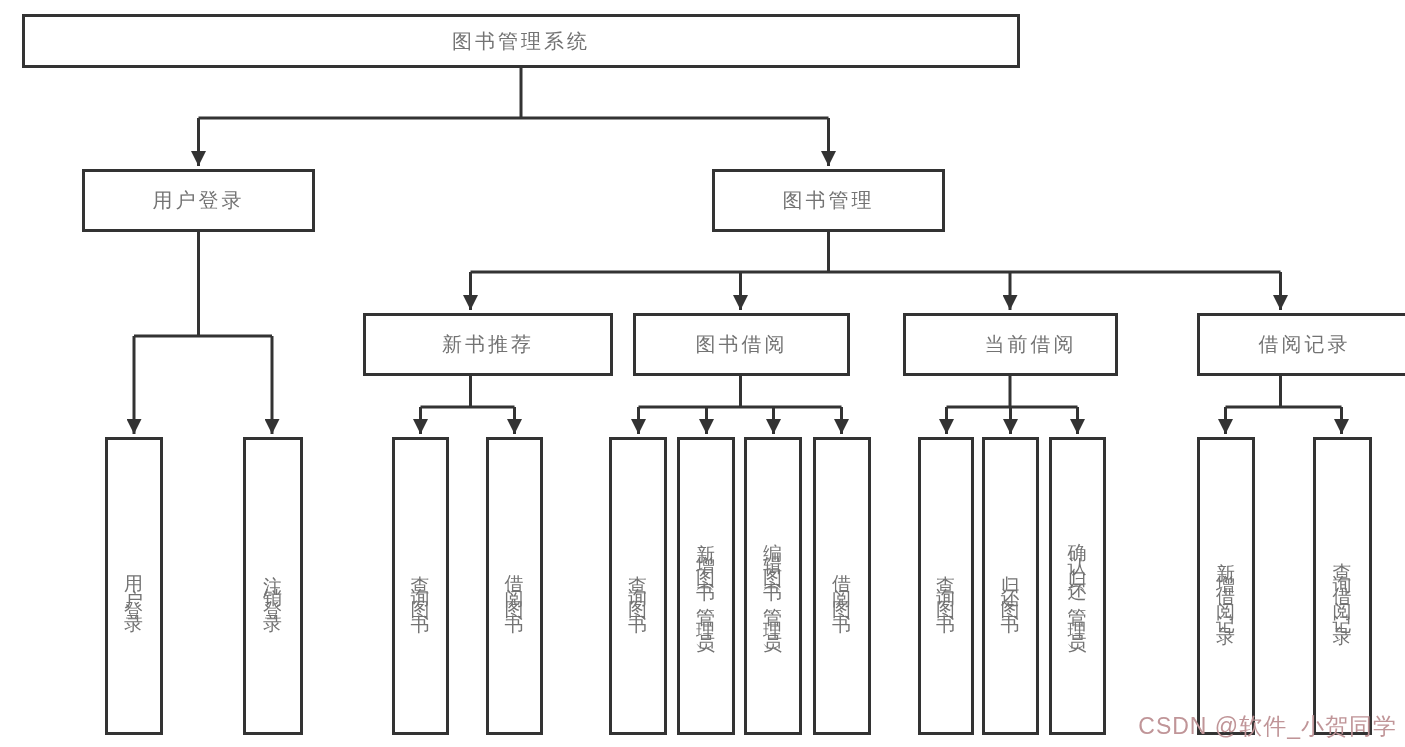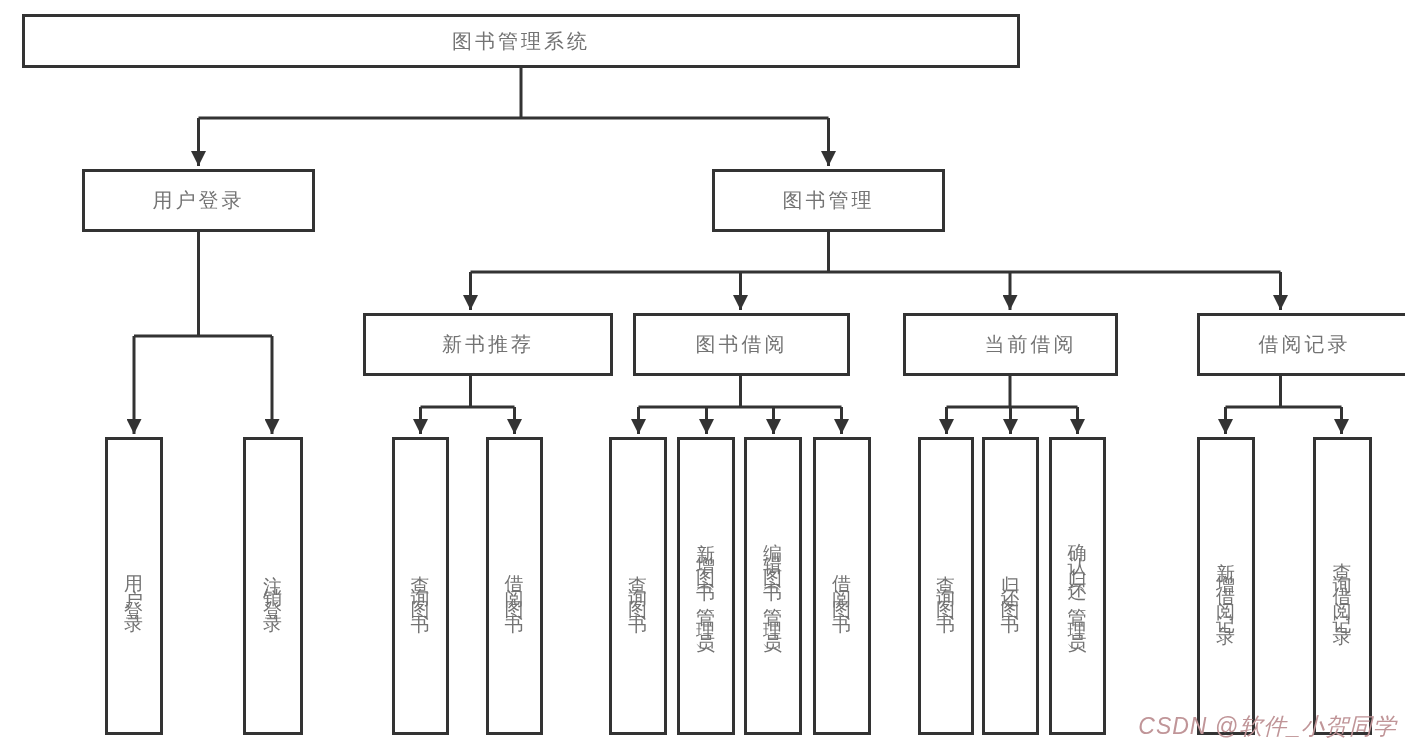--- a/index.html
+++ b/index.html
@@ -32,21 +32,20 @@
   }
   .watermark{
     position:absolute;
     right:8px;
     top:711px;
     font-size:23px;
     letter-spacing:1px;
     color:#c09598;
     z-index:5;
     white-space:nowrap;
-    font-style:italic;
   }
 </style>
 </head>
 <body>
 
 <div class="stage">
 
   <svg class="wires" viewBox="0 0 1405 747" xmlns="http://www.w3.org/2000/svg">
     <defs>
       <marker id="ah" viewBox="0 0 10 10" refX="10" refY="5" markerWidth="22" markerHeight="15" markerUnits="userSpaceOnUse" orient="auto">

